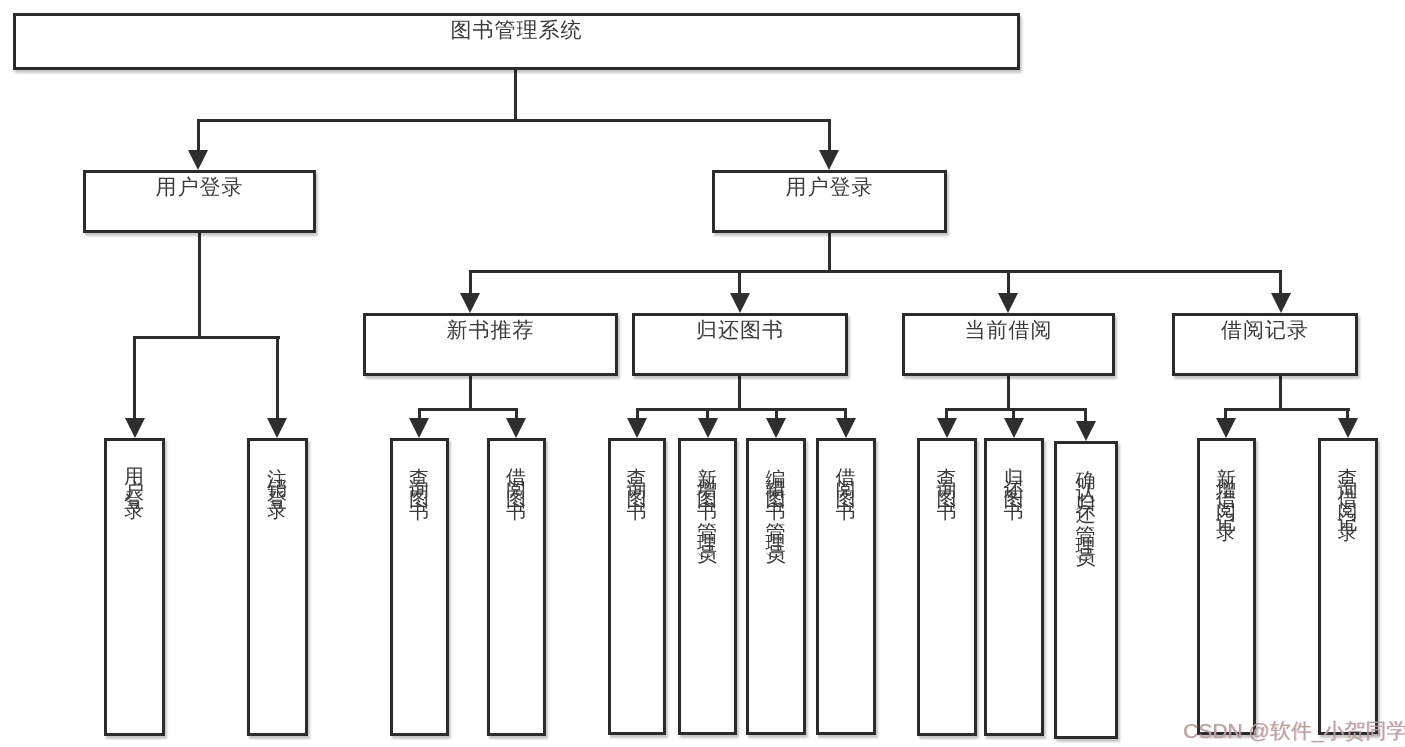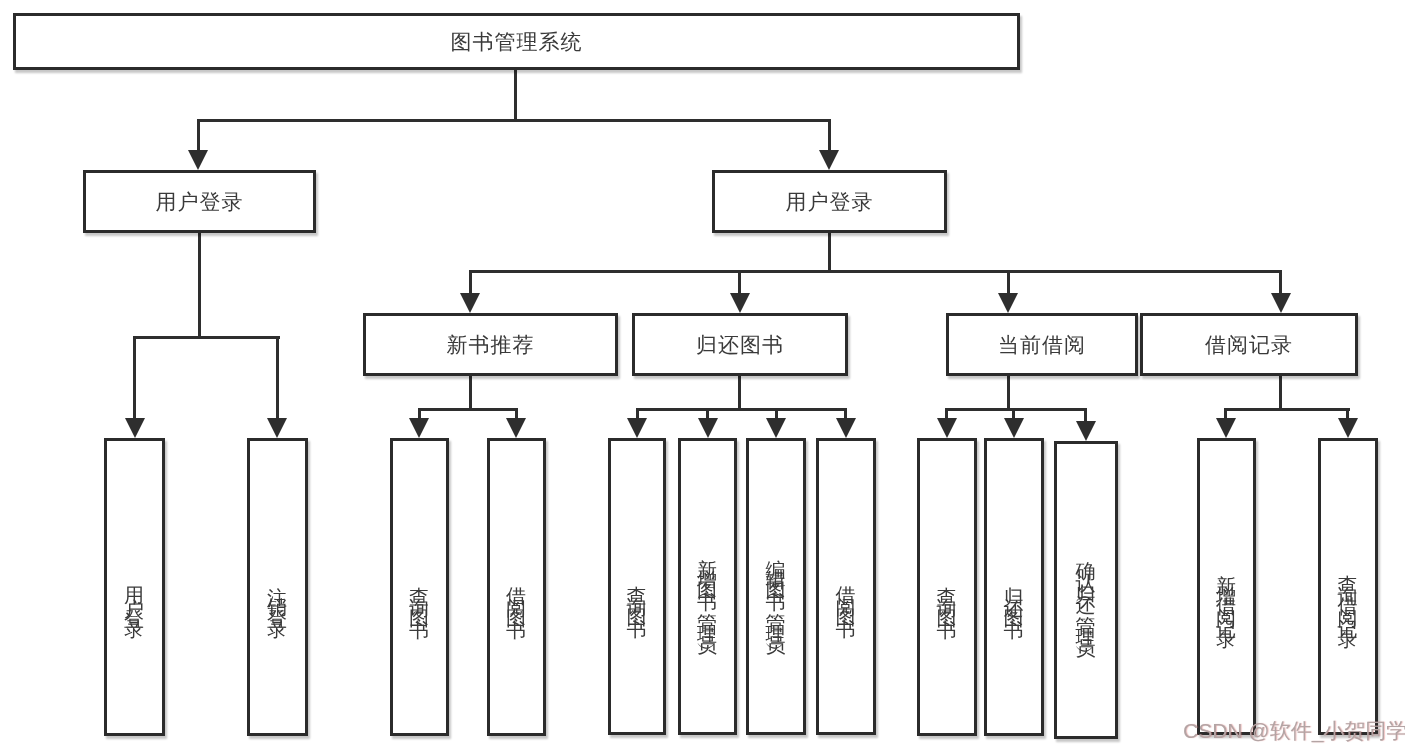--- a/index.html
+++ b/index.html
@@ -12,21 +12,21 @@
   body{font-family:"Liberation Sans","DejaVu Sans",sans-serif;}
   .stage{
     position:relative;width:1405px;height:747px;background:#ffffff;
     overflow:hidden;
   }
   .box{
     position:absolute;background:#ffffff;
     border:3px solid var(--border);
     box-sizing:border-box;
     box-shadow:2px 3px 2px rgba(0,0,0,0.22);
-    display:flex;align-items:center;justify-content:center;
+    display:flex;align-items:flex-start;justify-content:center;
     z-index:2;
   }
   .ht{
     font-size:21px;color:var(--text);letter-spacing:1px;white-space:nowrap;
   }
   .vtext{
     writing-mode:vertical-rl;text-orientation:mixed;
     font-size:20px;color:var(--text);letter-spacing:11px;line-height:1;
     padding-top:11px;white-space:nowrap;
   }
@@ -83,24 +83,24 @@
   <div class="arrow" style="left:998px;top:293px"></div>
   <div class="vline" style="left:1279px;top:270px;height:25px"></div>
   <div class="arrow" style="left:1271px;top:293px"></div>
 
   <div class="box" style="left:363px;top:313px;width:255px;height:63px">
     <span class="ht">新书推荐</span>
   </div>
   <div class="box" style="left:632px;top:313px;width:216px;height:63px">
     <span class="ht">归还图书</span>
   </div>
-  <div class="box" style="left:946px;top:313px;width:192px;height:63px">
+  <div class="box" style="left:902px;top:313px;width:213px;height:63px">
     <span class="ht">当前借阅</span>
   </div>
-  <div class="box" style="left:1140px;top:313px;width:218px;height:63px">
+  <div class="box" style="left:1172px;top:313px;width:186px;height:63px">
     <span class="ht">借阅记录</span>
   </div>
 
   <div class="vline" style="left:469px;top:376px;height:34px"></div>
   <div class="hline" style="left:418px;top:408px;width:100px"></div>
   <div class="vline" style="left:418px;top:408px;height:12px"></div>
   <div class="arrow" style="left:409px;top:418px"></div>
   <div class="vline" style="left:515px;top:408px;height:12px"></div>
   <div class="arrow" style="left:506px;top:418px"></div>
 

